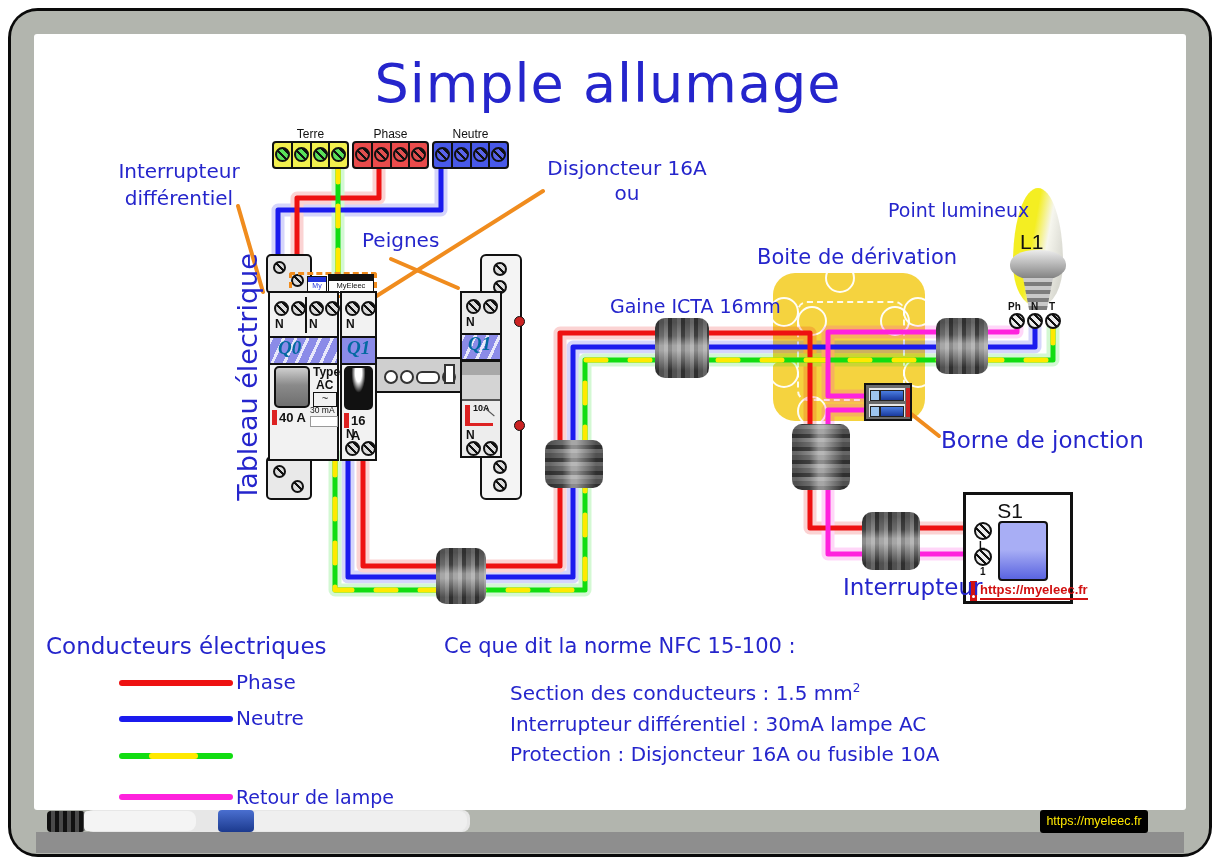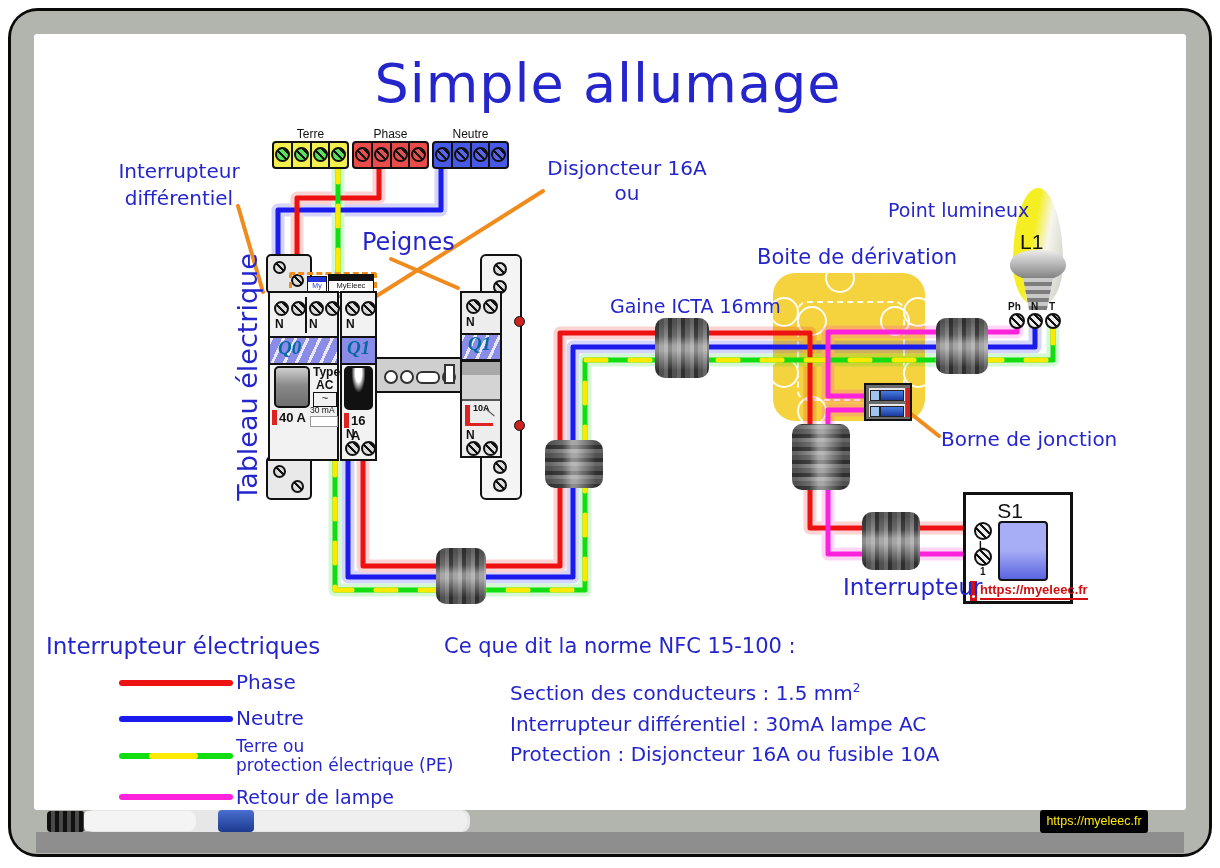--- a/index.html
+++ b/index.html
@@ -281,39 +281,35 @@
     <span class="abs" style="left:4px;top:86px;width:7px;height:20px;background:#d11111;"></span>
     <span class="abs" style="left:6px;top:100px;width:3px;height:3px;background:#fff;border-radius:50%;"></span>
     <span class="abs" style="left:14px;top:87px;font-size:13px;font-weight:bold;color:#d11111;border-bottom:2px solid #d11111;padding-bottom:1px;font-family:'Liberation Sans','DejaVu Sans',sans-serif;">https://myeleec.fr</span>
   </div>
 
   <div class="abs hw" style="left:608px;top:52px;transform:translateX(-50%);font-size:54px;letter-spacing:1px;white-space:nowrap;">Simple allumage</div>
   <div class="abs hw" style="left:100px;top:158px;width:158px;text-align:center;font-size:20px;line-height:27px;">
     <div>Interrupteur</div>
     <div>différentiel</div>
   </div>
-  <div class="abs hw" style="left:362px;top:228px;font-size:24px;">Peignes</div>
+  <div class="abs hw" style="left:362px;top:228px;font-size:20px;">Peignes</div>
   <div class="abs hw" style="left:532px;top:156px;width:190px;text-align:center;font-size:20px;line-height:25px;">
     <div>Disjoncteur 16A</div>
     <div>ou</div>
   </div>
   <div class="abs hw nowrap" style="left:610px;top:295px;font-size:19px;">Gaine ICTA 16mm</div>
   <div class="abs hw nowrap" style="left:757px;top:245px;font-size:21px;">Boite de dérivation</div>
   <div class="abs hw nowrap" style="left:888px;top:199px;font-size:19px;">Point lumineux</div>
-  <div class="abs hw nowrap" style="left:941px;top:427px;font-size:20px;">Borne de jonction</div>
+  <div class="abs hw nowrap" style="left:941px;top:427px;font-size:23px;">Borne de jonction</div>
   <div class="abs hw nowrap" style="left:843px;top:574px;font-size:23px;">Interrupteur</div>
   <div class="abs hw nowrap" style="left:247px;top:377px;transform:translate(-50%,-50%) rotate(-90deg);font-size:27px;">Tableau électrique</div>
 
-  <div class="abs hw nowrap" style="left:46px;top:633px;font-size:23px;">Interrupteur électriques</div>
+  <div class="abs hw nowrap" style="left:46px;top:633px;font-size:23px;">Conducteurs électriques</div>
   <div class="abs hw nowrap" style="left:236px;top:670px;font-size:20px;">Phase</div>
   <div class="abs hw nowrap" style="left:236px;top:706px;font-size:20px;">Neutre</div>
-  <div class="abs hw nowrap" style="left:236px;top:737px;font-size:17px;line-height:19px;">
-    <div>Terre ou</div>
-    <div>protection électrique (PE)</div>
-  </div>
   <div class="abs hw nowrap" style="left:236px;top:786px;font-size:19px;">Retour de lampe</div>
 
   <div class="abs hw nowrap" style="left:444px;top:634px;font-size:21px;">Ce que dit la norme NFC 15-100 :</div>
   <div class="abs hw nowrap" style="left:510px;top:681px;font-size:20px;"><span>Section des conducteurs : 1.5 mm</span><sup style="font-size:12px;">2</sup></div>
   <div class="abs hw nowrap" style="left:510px;top:712px;font-size:20px;">Interrupteur différentiel : 30mA lampe AC</div>
   <div class="abs hw nowrap" style="left:510px;top:742px;font-size:20px;">Protection : Disjoncteur 16A ou fusible 10A</div>
 
   <div class="abs tray-light"></div>
   <div class="abs tray-dark"></div>
   <div class="abs" style="left:47px;top:811px;width:38px;height:21px;border-radius:4px;background:repeating-linear-gradient(90deg,#111 0 4px,#4a4a4a 4px 8px);"></div>

